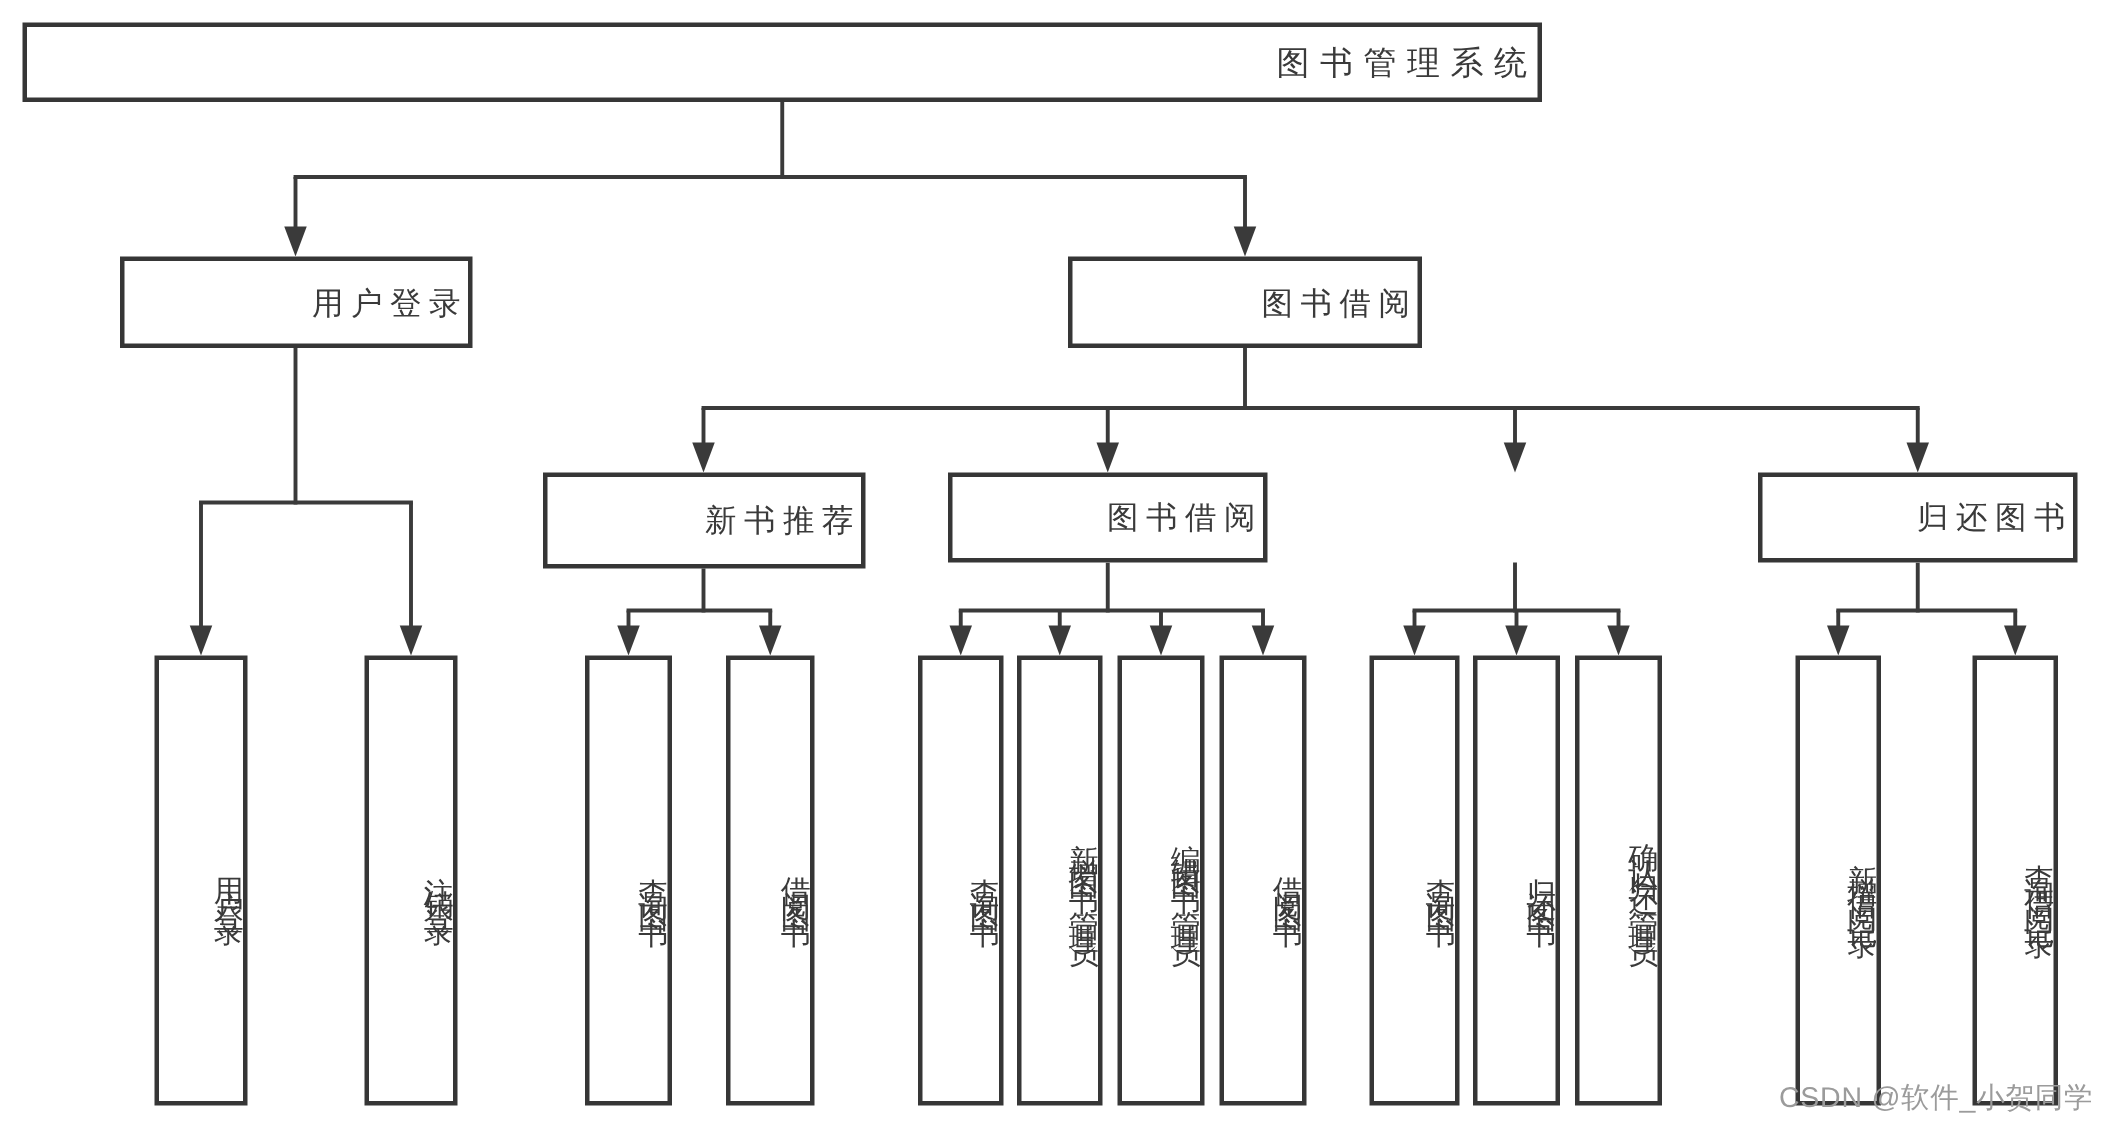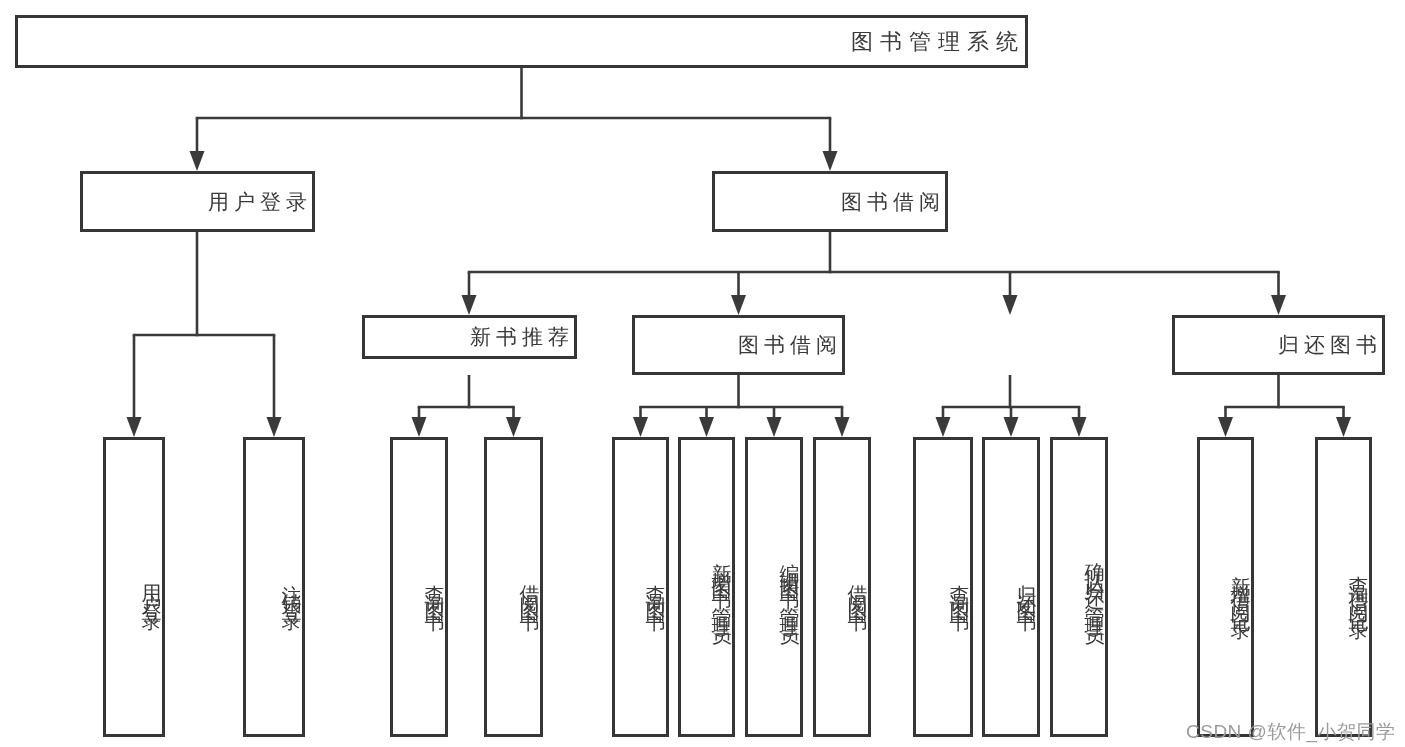--- a/index.html
+++ b/index.html
@@ -130,21 +130,21 @@
     <span class="label root-label">图书管理系统</span>
   </div>
 
   <div class="node node-h" style="left:80px;top:171px;width:235px;height:61px">
     <span class="label">用户登录</span>
   </div>
   <div class="node node-h" style="left:712px;top:171px;width:236px;height:61px">
     <span class="label">图书借阅</span>
   </div>
 
-  <div class="node node-h" style="left:362px;top:315px;width:215px;height:44px">
+  <div class="node node-h" style="left:362px;top:315px;width:215px;height:64px">
     <span class="label">新书推荐</span>
   </div>
   <div class="node node-h" style="left:632px;top:315px;width:213px;height:60px">
     <span class="label">图书借阅</span>
   </div>
   <div class="node node-h" style="left:1172px;top:315px;width:213px;height:60px">
     <span class="label">归还图书</span>
   </div>
 
   <div class="node node-v" style="left:103px;top:437px;width:62px;height:300px">

